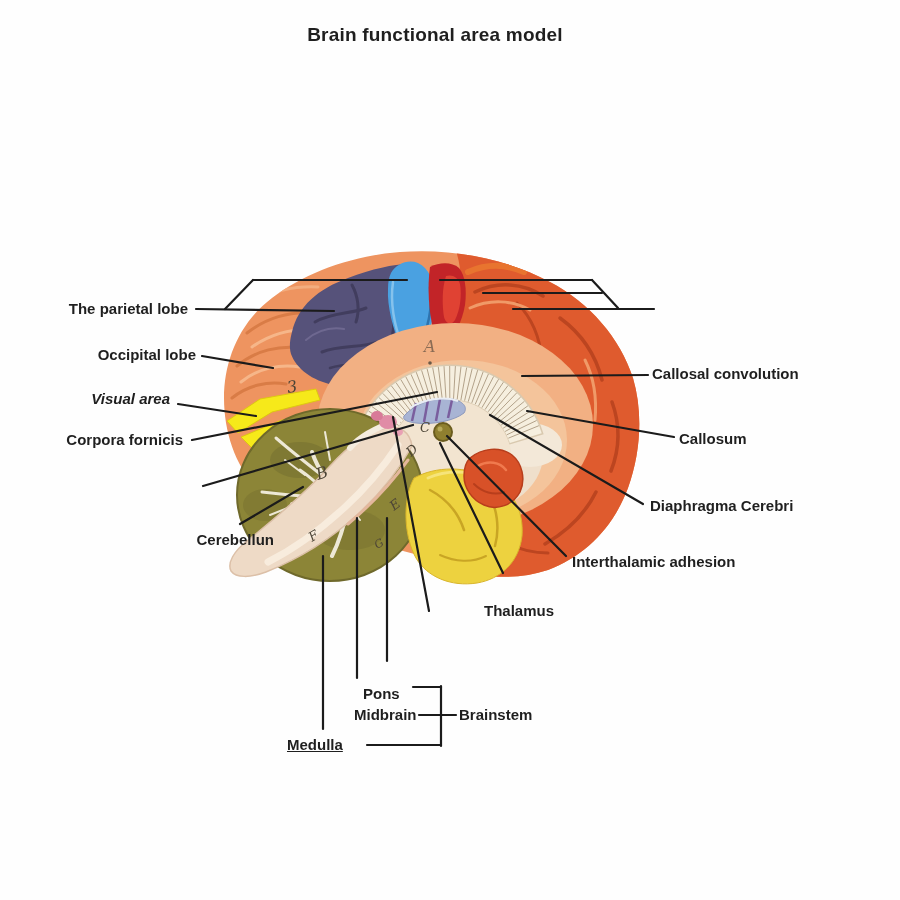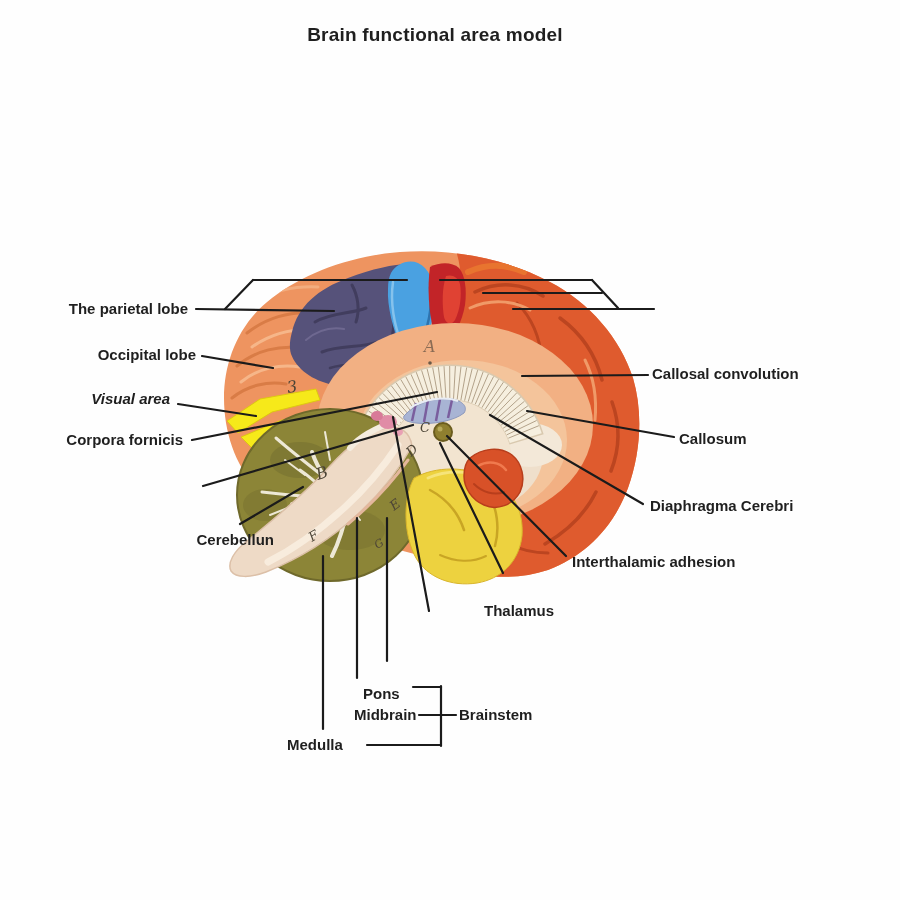--- a/index.html
+++ b/index.html
@@ -261,14 +261,14 @@
 
   <div class="lbl" style="left:652px;top:361px;">Callosal convolution</div>
   <div class="lbl" style="left:679px;top:426px;text-align:right;">Callosum</div>
   <div class="lbl" style="left:650px;top:493px;">Diaphragma Cerebri</div>
   <div class="lbl" style="left:572px;top:549px;">Interthalamic adhesion</div>
   <div class="lbl" style="left:484px;top:578px;margin-top:20px;">Thalamus</div>
 
   <div class="lbl" style="left:363px;top:674px;margin-top:7px;">Pons</div>
   <div class="lbl" style="left:331px;top:702px;margin-left:23px;">Midbrain</div>
   <div class="lbl" style="left:459px;top:702px;">Brainstem</div>
-  <div class="lbl" style="left:287px;top:732px;">Medulla</div>
+  <div class="lbl" style="left:287px;top:732px;text-decoration:underline;">Medulla</div>
 </div>
 
 </body></html>

